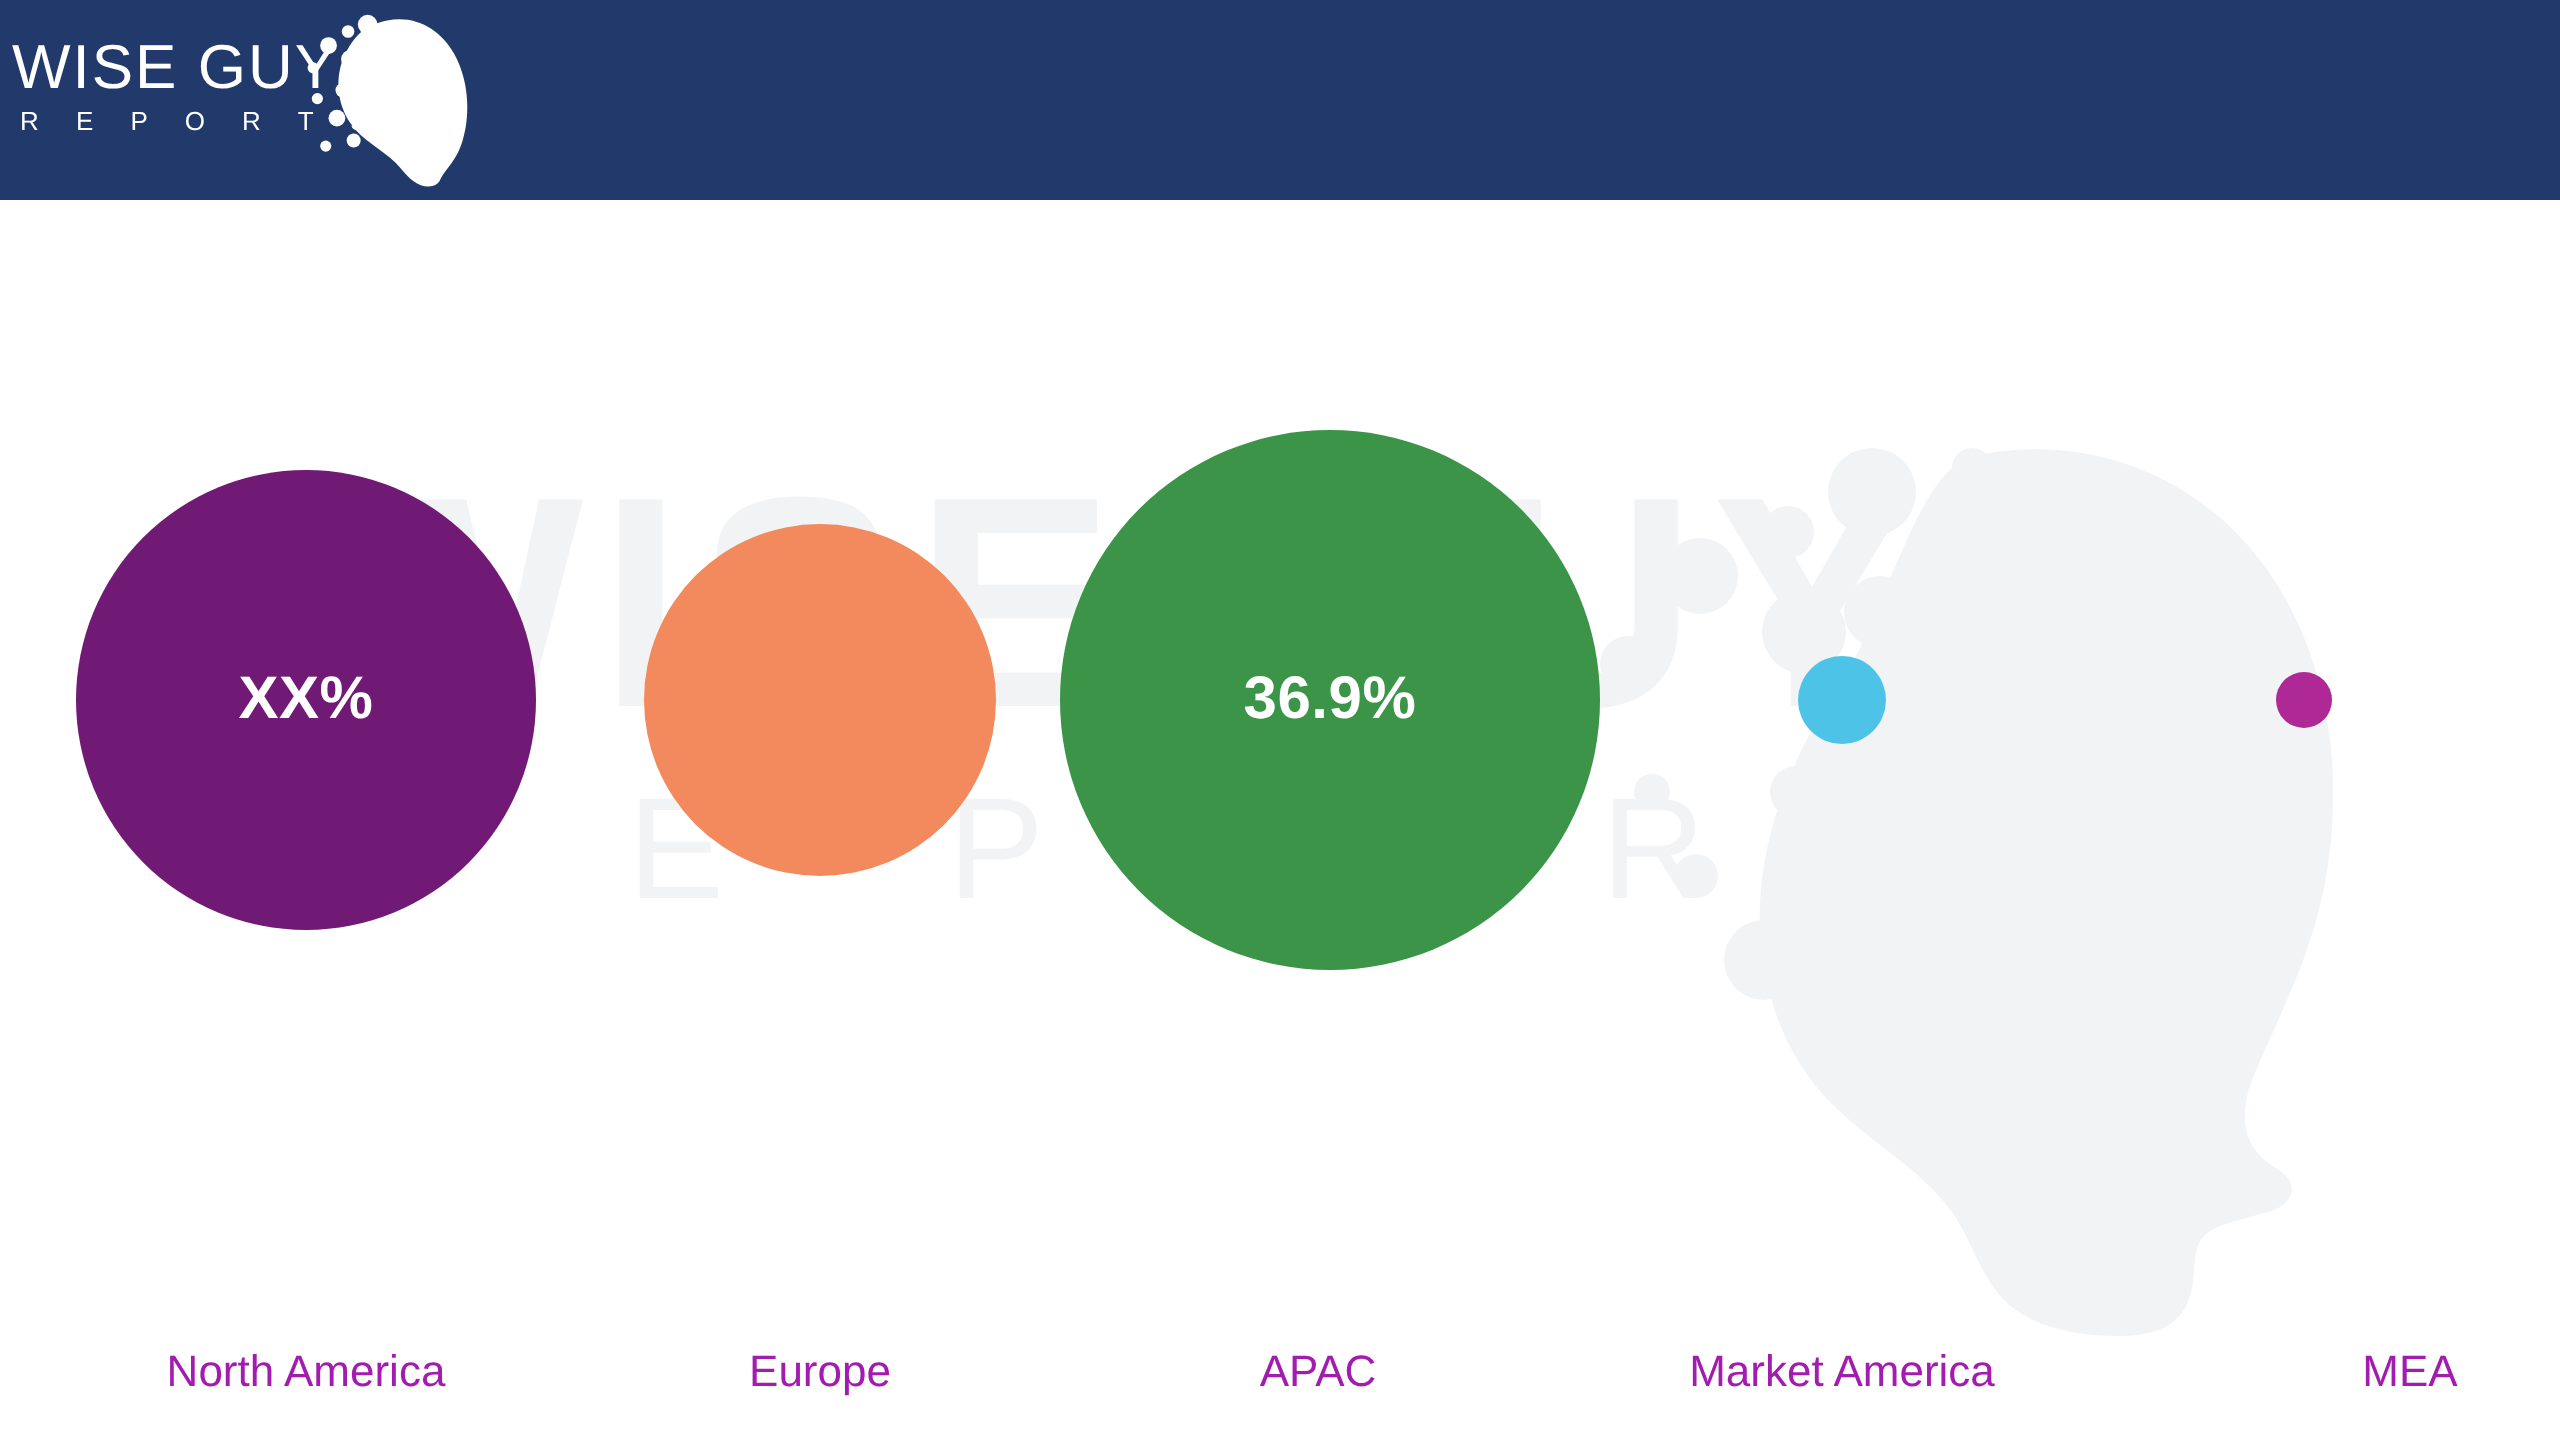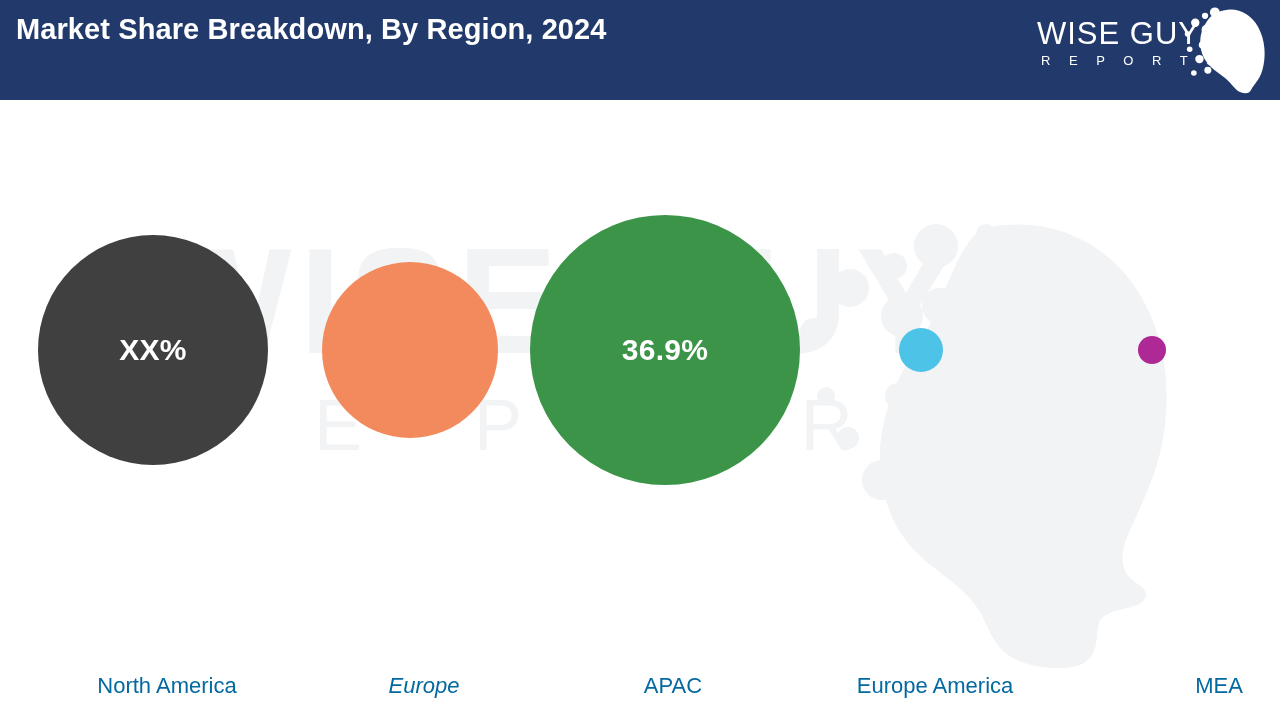--- a/index.html
+++ b/index.html
@@ -64,22 +64,22 @@
   .bubble-value{
     color:#ffffff;font-weight:bold;white-space:nowrap;
     letter-spacing:.3px;
   }
 
   
   #labels{position:absolute;left:0;top:663px;width:1280px;height:45px;z-index:20;}
   .region-label{
     position:absolute;top:0;
     transform:translateX(-50%);
-    color:#0369a1;font-size:22px;font-weight:400;
-    white-space:nowrap;line-height:45px;margin-left:14px;
+    color:#a21caf;font-size:22px;font-weight:400;
+    white-space:nowrap;line-height:45px;
   }
 </style>
 </head>
 <body>
 
 <div id="page">
 
   <div id="watermark">
     <div id="wm-text">
       <span>WISE GUY</span>
@@ -116,41 +116,40 @@
           <circle cx="158" cy="300" r="12"></circle>
         <circle cx="196" cy="296" r="20"></circle>
           <circle cx="228" cy="248" r="13"></circle>
         <circle cx="58" cy="228" r="11"></circle>
           <circle cx="36" cy="186" r="9"></circle>
       </g>
     </svg>
   </div>
 
   <div id="plot">
-      <div class="bubble" style="width: 230px; height: 230px; left: 38px; top: 135px; background: #404040;">
+      <div class="bubble" style="width: 230px; height: 230px; left: 38px; top: 135px; background: #701a75;">
         <span class="bubble-value" style="font-size: 30px;">XX%</span>
       </div>
       <div class="bubble" style="width: 176px; height: 176px; left: 322px; top: 162px; background: rgb(242, 138, 94);"></div>
       <div class="bubble" style="width: 270px; height: 270px; left: 530px; top: 115px; background: rgb(59, 148, 71);">
         <span class="bubble-value" style="font-size: 30px;">36.9%</span>
       </div>
       <div class="bubble" style="width: 44px; height: 44px; left: 899px; top: 228px; background: rgb(78, 195, 232);"></div>
       <div class="bubble" style="width: 28px; height: 28px; left: 1138px; top: 236px; background: rgb(174, 40, 150);"></div>
     </div>
 
   <div id="labels">
       <div class="region-label" style="left: 153px;">North America</div>
-      <div class="region-label" style="left: 410px; font-style: italic;">Europe</div>
+      <div class="region-label" style="left: 410px;">Europe</div>
       <div class="region-label" style="left: 659px;">APAC</div>
-      <div class="region-label" style="left: 921px;">Europe America</div>
+      <div class="region-label" style="left: 921px;">Market America</div>
       <div class="region-label" style="left: 1205px;">MEA</div>
     </div>
 
   <div id="header">
-    <div id="header-title">Market Share Breakdown, By Region, 2024</div>
     <div id="logo">
       <div id="logo-wordmark">WISE GUY</div>
       <div id="logo-sub">R E P O R T S</div>
       <svg id="logo-head" viewBox="0 0 120 126">
         <g fill="#ffffff">
           <path d="M58 6 C78 2 96 12 106 30 C116 48 118 72 112 92 C108 106 100 112 96 120
                    C94 125 88 126 82 124 C74 121 70 114 64 108 C54 98 40 92 32 80
                    C22 66 20 46 28 30 C36 14 44 9 58 6 Z"></path>
           <circle cx="16" cy="24" r="6"></circle>
             <circle cx="5" cy="40" r="4"></circle>

